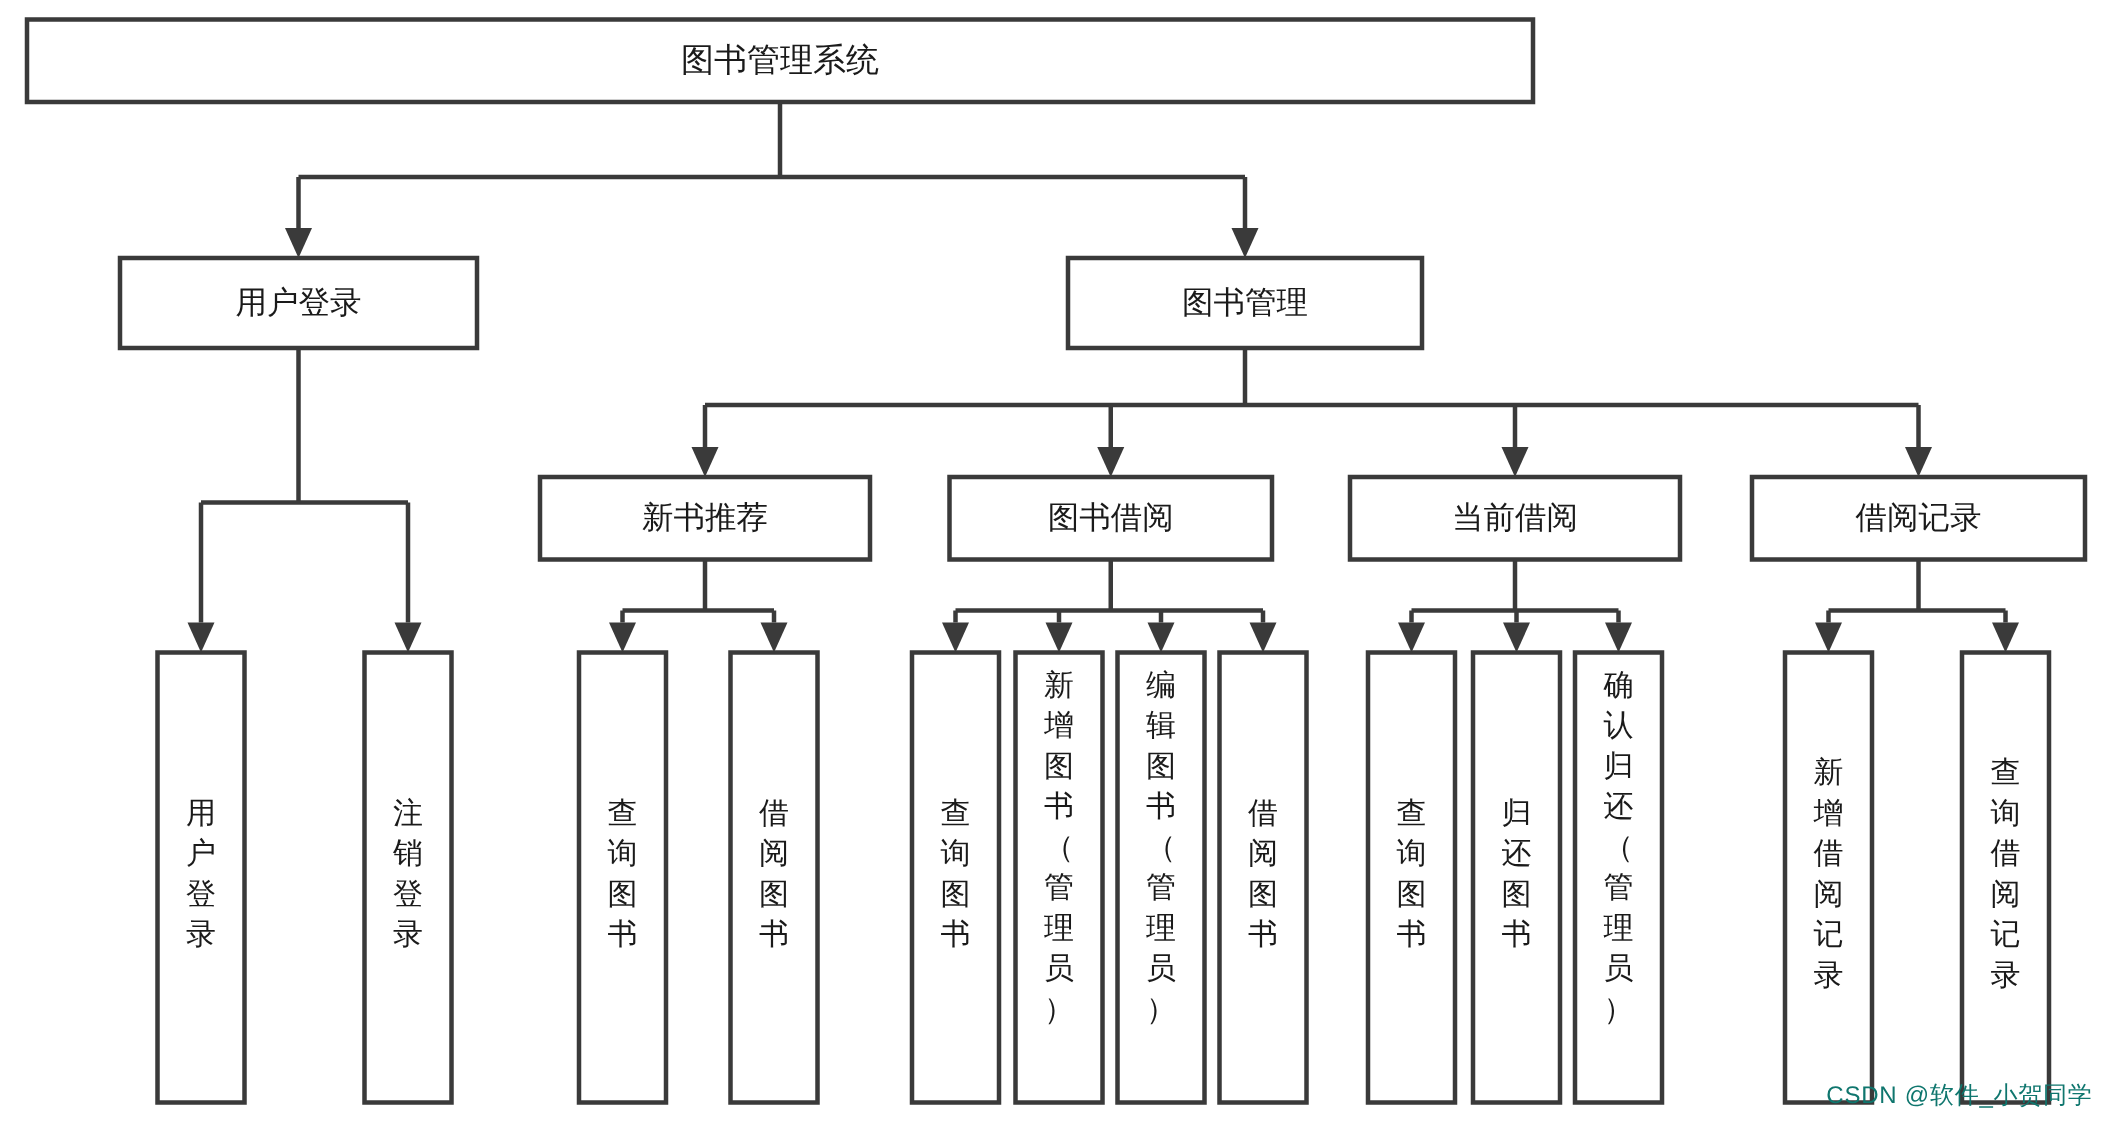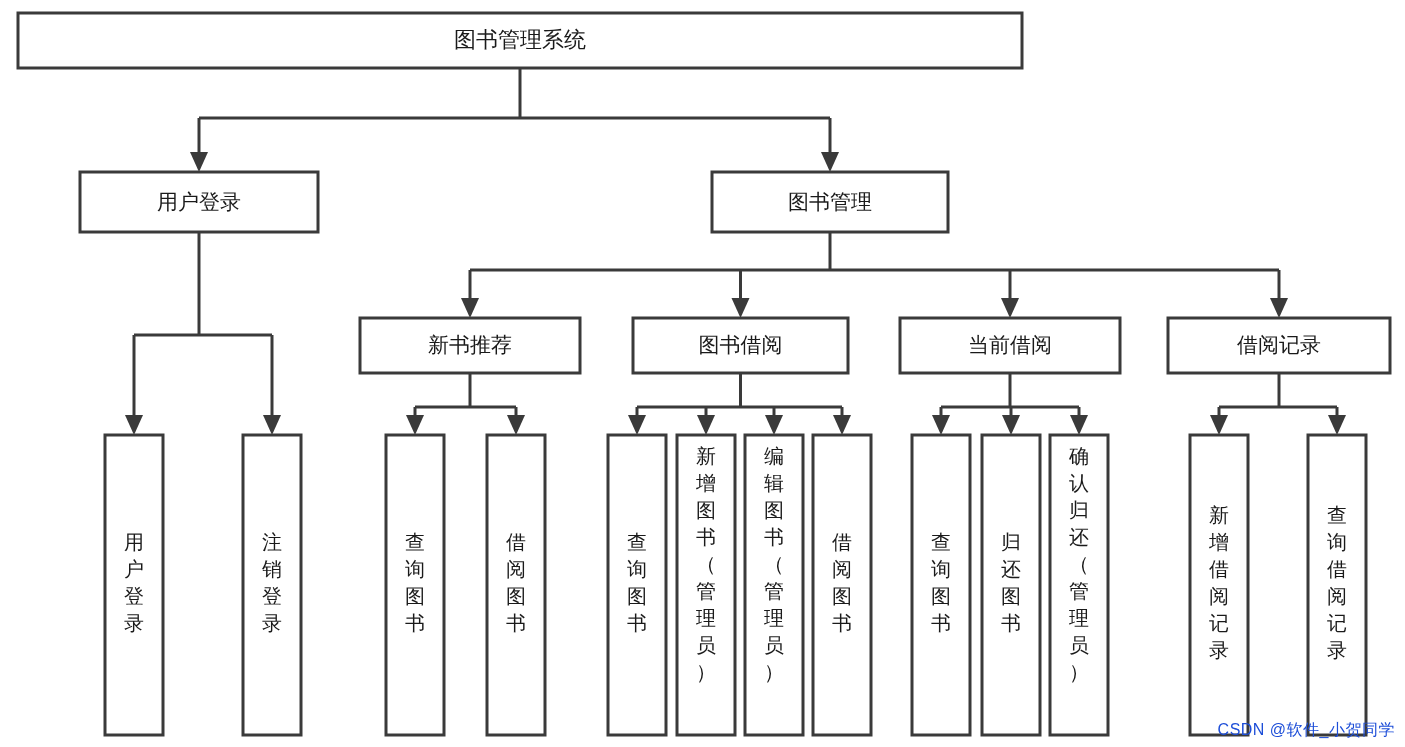--- a/index.html
+++ b/index.html
@@ -50,21 +50,21 @@
   .arrow-head {
     fill: #3a3a3a;
     stroke: none;
   }
   .watermark {
     position: absolute;
     right: 10px;
     bottom: 6px;
     font-family: "Liberation Sans", "DejaVu Sans", sans-serif;
     font-size: 16px;
-    color: #1d4ed8;
+    color: #0f766e;
     white-space: nowrap;
     letter-spacing: 0.5px;
   }
 </style>
 </head>
 <body>
 
 <div id="diagram-root">
   <svg id="diagram-svg" width="1405" height="747" viewBox="0 0 1405 747">
     <g id="connector-layer">

